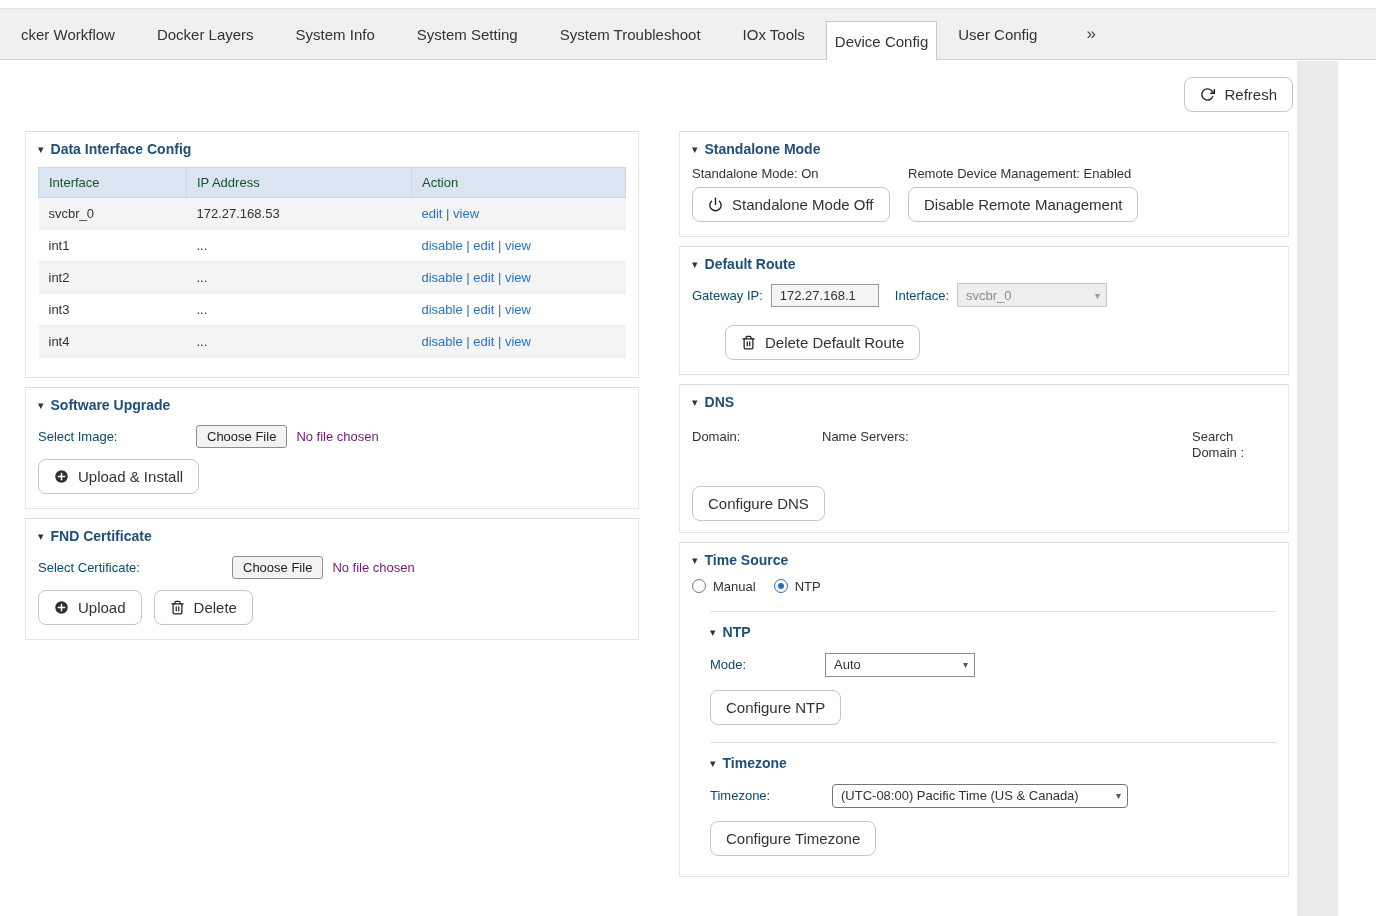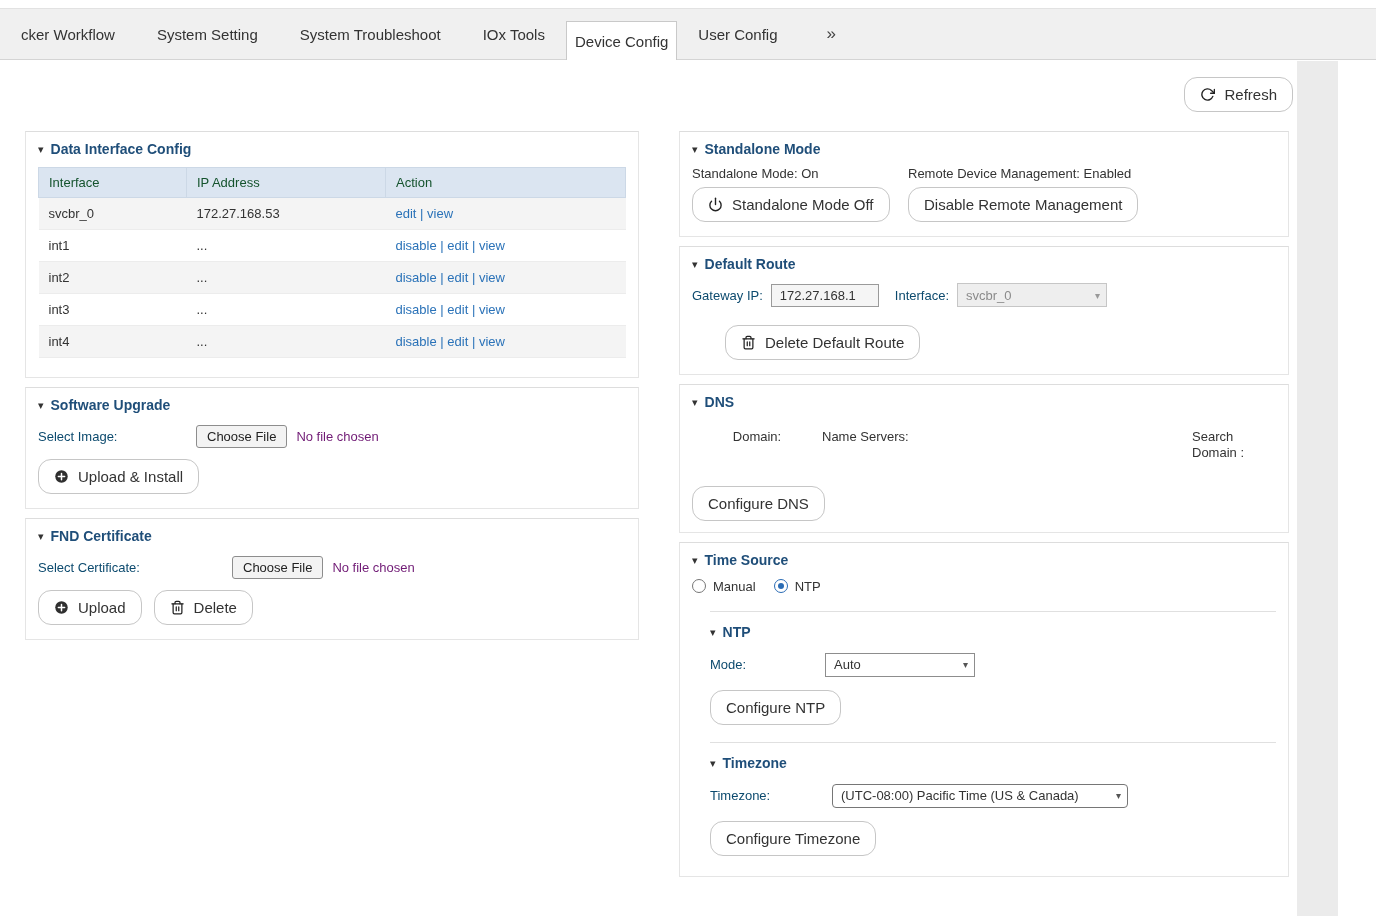--- a/index.html
+++ b/index.html
@@ -57,29 +57,29 @@
   
   .iface-table { width: 100%; border-collapse: collapse; margin-top: 9px; font-size: 13px; }
   .iface-table th {
     background: #dbe5f1; border: 1px solid #ccd8e6;
     text-align: left; font-weight: normal; color: #14532d;
     padding: 7px 10px; height: 30px;
   }
   .iface-table td { padding: 0 10px; height: 32px; border-bottom: 1px solid #ececec; color: #333; }
   .iface-table tbody tr:nth-child(odd) { background: #f4f4f4; }
   .col-interface { width: 148px; }
-  .col-ip { width: 199px; }
+  .col-ip { width: 225px; }
 
   .link { color: #2a72b8; text-decoration: none; cursor: pointer; font-size: 13px; }
   .actions .link + .link::before { content: "| "; color: #2a72b8; }
 
   
   .btn {
     display: inline-flex; align-items: center; gap: 9px;
-    background: #fff; border: 1px solid #c6c6c6; border-radius: 13px;
+    background: #fff; border: 1px solid #c6c6c6; border-radius: 8px;
     padding: 7px 15px; font-size: 15px; color: #333; cursor: pointer;
     font-family: inherit; line-height: 19px; white-space: nowrap;
   }
   .btn svg { flex: 0 0 auto; }
 
   
   .form-label { font-size: 13px; color: #0c4a6e; }
   .w158 { display: inline-block; width: 158px; }
   .w194 { display: inline-block; width: 194px; }
   .w115 { display: inline-block; width: 115px; }
@@ -117,21 +117,21 @@
   .form-row { display: flex; align-items: center; }
   .ml16 { margin-left: 16px; margin-right: 8px; }
   .mr8 { margin-right: 8px; }
 
   
   .sa-row { display: flex; align-items: center; font-size: 13px; }
   .sa-col1 { width: 216px; flex: 0 0 216px; }
 
   
   .dns-row { display: flex; font-size: 13px; margin-top: 18px; }
-  .dns-domain { width: 130px; flex: 0 0 130px; text-align: center; }
+  .dns-domain { width: 130px; flex: 0 0 130px; }
   .dns-ns { flex: 1; }
   .dns-search { width: 84px; flex: 0 0 84px; line-height: 1.25; }
 
   
   .radio-row { display: flex; align-items: center; gap: 18px; margin-top: 10px; font-size: 13px; }
   .radio-option { display: inline-flex; align-items: center; gap: 7px; cursor: pointer; }
   .radio {
     width: 14px; height: 14px; border: 1px solid #767676; border-radius: 50%;
     display: inline-block; position: relative; background: #fff;
   }
@@ -142,20 +142,22 @@
 
   .reload-wrap { margin: 13px 0 0 5px; }
 </style>
 </head>
 <body>
 
 <div class="page">
 
   <div class="tabbar">
     <div class="tab">cker Workflow</div>
+    <div class="tab">Docker Layers</div>
+    <div class="tab">System Info</div>
     <div class="tab">System Setting</div>
     <div class="tab">System Troubleshoot</div>
     <div class="tab">IOx Tools</div>
     <div class="tab active">Device Config</div>
     <div class="tab">User Config</div>
     <div class="tab-overflow">»</div>
   </div>
 
   <div class="content">
 

